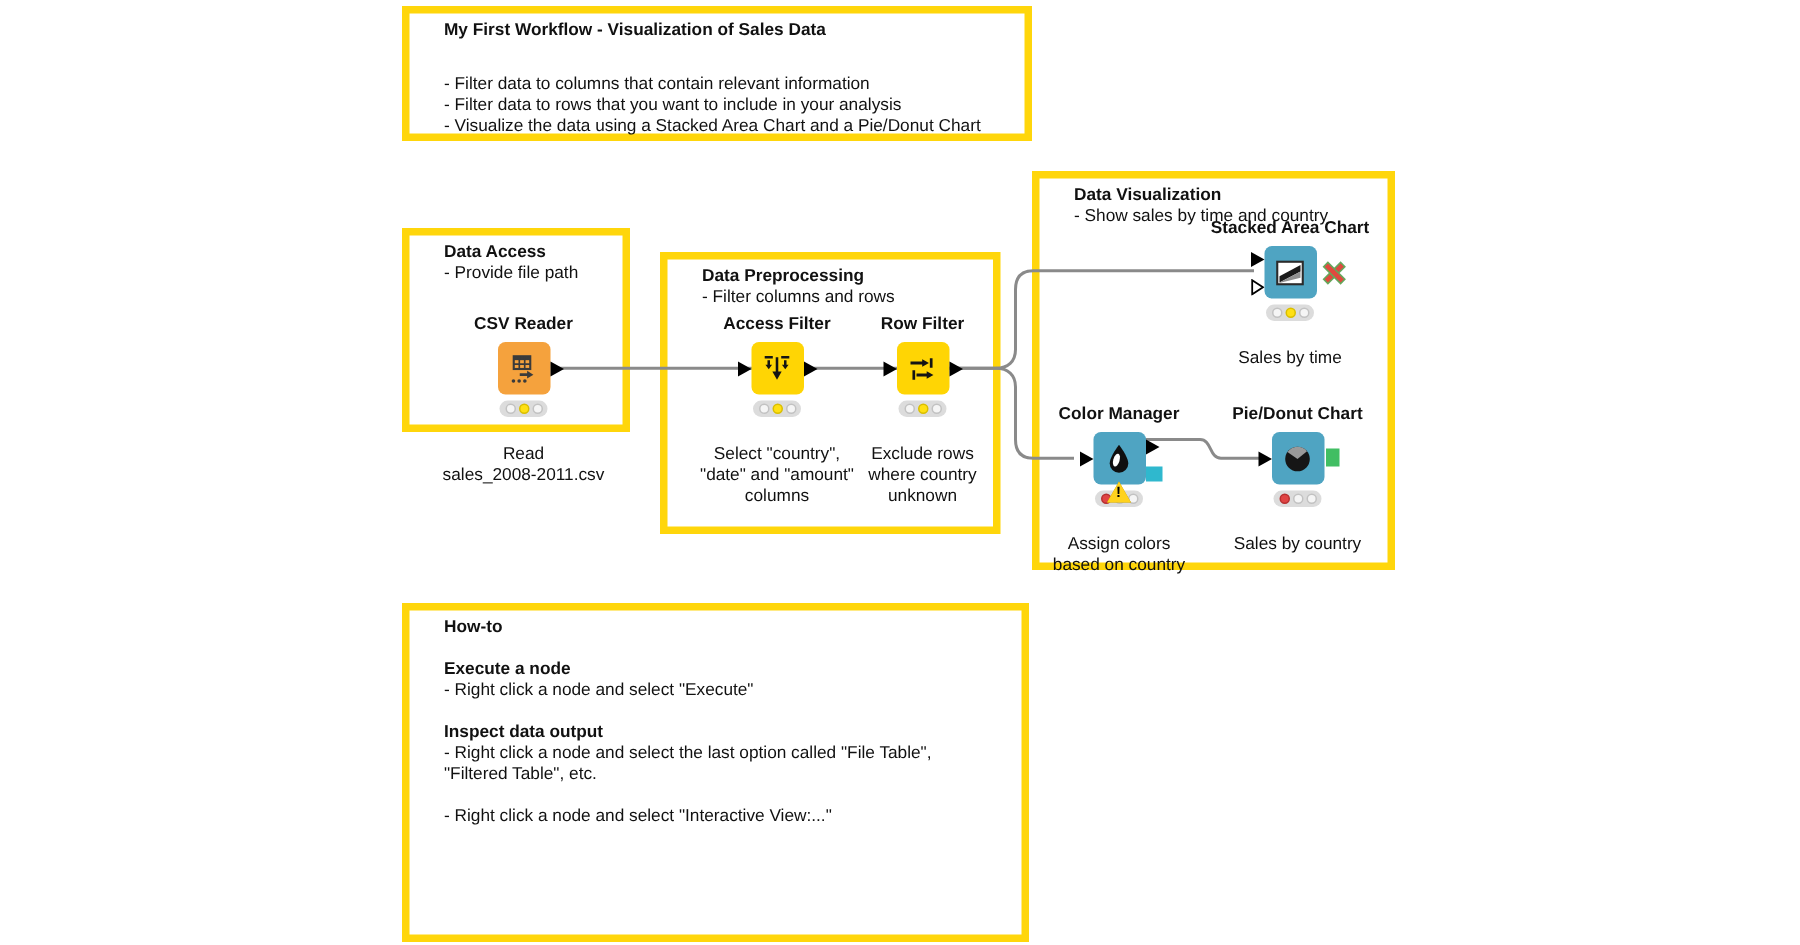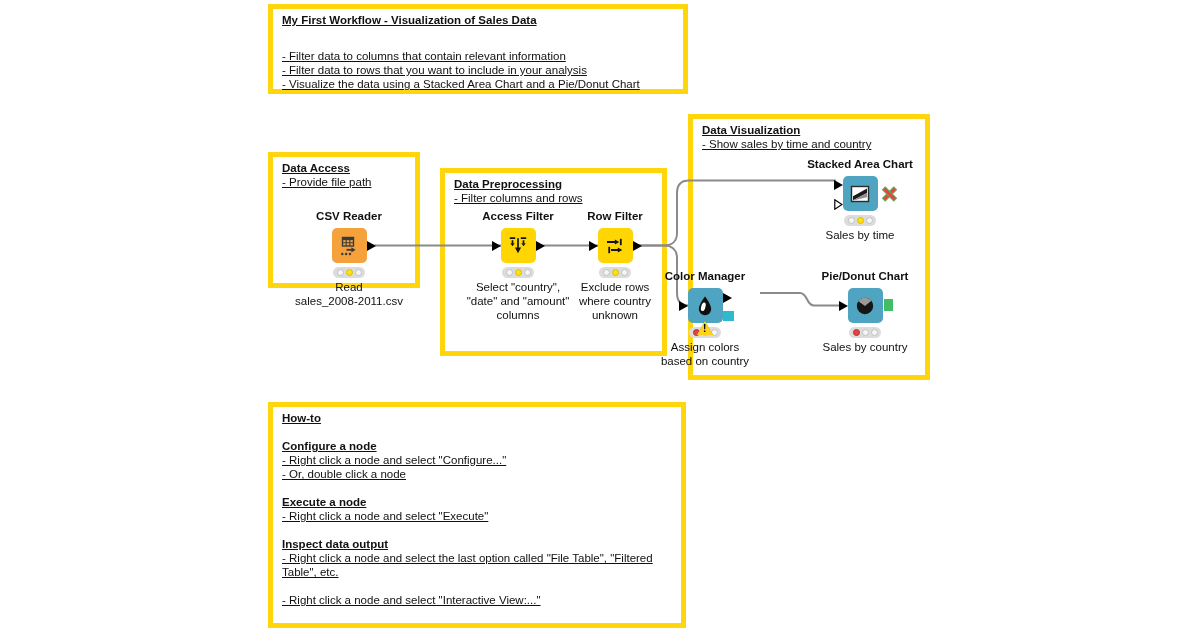--- a/index.html
+++ b/index.html
@@ -13,41 +13,41 @@
     --port_cyan:#2FB8CE;
     --port_green:#41BE63;
   }
   *{box-sizing:border-box;margin:0;padding:0}
   html,body{width:1200px;height:630px;overflow:hidden;background:#fff;
     font-family:"Liberation Sans",sans-serif;color:#111;}
   .canvas{position:relative;width:1200px;height:630px;background:#fff;}
 
   
   .box{position:absolute;background:#fff;border:5px solid var(--annotation_border);
-    padding:4px 9px;font-size:11.5px;line-height:14px;z-index:1;text-decoration:underline;}
+    padding:4px 23px;font-size:11.5px;line-height:14px;z-index:1;}
   .box .box-title{font-weight:bold;}
   .box .gap{margin-top:22px;}
   .box .section{margin-top:14px;}
   .box .section-heading{font-weight:bold;}
 
   
   .wires{position:absolute;left:0;top:0;z-index:2;pointer-events:none;}
   .wires path{pointer-events:stroke;}
 
   
   .node-wrap{position:absolute;width:170px;display:flex;flex-direction:column;
     align-items:center;z-index:3;}
   .node-label{font-size:11.5px;font-weight:bold;line-height:14px;margin-bottom:5px;
     white-space:nowrap;}
   .node-sq{position:relative;width:35px;height:35px;border-radius:5px;
     display:flex;align-items:center;justify-content:center;}
   .node-sq.orange{background:var(--node_orange);}
   .node-sq.yellow{background:var(--node_yellow);}
   .node-sq.teal{background:var(--node_teal);}
-  .node-caption{font-size:11.5px;line-height:14px;text-align:center;margin-top:2px;}
+  .node-caption{font-size:11.5px;line-height:14px;text-align:center;margin-top:18px;}
 
   
   .pin,.pout{position:absolute;width:0;height:0;
     border-top:5.5px solid transparent;border-bottom:5.5px solid transparent;
     border-left:9px solid #000;}
   .pin{left:-9px;top:50%;transform:translateY(-50%);}
   .pout{right:-9px;top:50%;transform:translateY(-50%);}
   .pin.top{top:9px;}
   .pout.topout{top:5px;transform:none;}
   .pin-hollow{position:absolute;left:-9px;top:20px;}
@@ -99,25 +99,20 @@
   </div>
 
   <div class="box" style="left:688px;top:114px;width:242px;height:266px;">
     <div class="box-title">Data Visualization</div>
     <div>- Show sales by time and country</div>
   </div>
 
   <div class="box" style="left:268px;top:402px;width:418px;height:226px;">
     <div class="box-title">How-to</div>
     <div class="section">
-      <div class="section-heading">Configure a node</div>
-      <div>- Right click a node and select "Configure..."</div>
-      <div>- Or, double click a node</div>
-    </div>
-    <div class="section">
       <div class="section-heading">Execute a node</div>
       <div>- Right click a node and select "Execute"</div>
     </div>
     <div class="section">
       <div class="section-heading">Inspect data output</div>
       <div>- Right click a node and select the last option called "File Table", "Filtered Table", etc.</div>
     </div>
     <div class="section">
       <div>- Right click a node and select "Interactive View:..."</div>
     </div>
@@ -211,21 +206,21 @@
         </div>
 
     </div>
     <div class="node-caption">
       <div>Exclude rows</div>
       <div>where country</div>
       <div>unknown</div>
     </div>
   </div>
 
-  <div class="node-wrap" style="left:775px;top:157px;">
+  <div class="node-wrap" style="left:775px;top:145px;">
     <div class="node-label">Stacked Area Chart</div>
     <div class="node-sq teal">
       <svg width="22" height="22" viewBox="0 0 22 22">
         <rect x="2.5" y="3.5" width="17" height="15" fill="#fff" stroke="#2b2b2b" stroke-width="1.4"></rect>
         <polygon points="4,17.3 4,13.2 18,5.6 18,10" fill="#1a1a1a"></polygon>
         <polygon points="4,17.3 18,10 18,14.2 4,17.6" fill="#909090"></polygon>
       </svg>
       <span class="pin top"></span>
       <span class="pin-hollow">
         <svg width="9" height="11" viewBox="0 0 9 11">
@@ -240,21 +235,21 @@
           <span class="dot d2"></span>
           <span class="dot d3"></span>
         </div>
 
     </div>
     <div class="node-caption">
       <div>Sales by time</div>
     </div>
   </div>
 
-  <div class="node-wrap" style="left:620px;top:269px;">
+  <div class="node-wrap" style="left:661px;top:269px;">
     <div class="node-label">Color Manager</div>
     <div class="node-sq teal">
       <svg width="22" height="22" viewBox="0 0 22 22">
         <path d="M11 1.5 C 11 1.5 4.8 9.5 4.8 14 a6.2 6.2 0 0 0 12.4 0 C 17.2 9.5 11 1.5 11 1.5 Z" fill="#0f0f0f"></path>
         <ellipse cx="9.3" cy="11.8" rx="2.1" ry="4.4" fill="#fff" transform="rotate(16 9.3 11.8)"></ellipse>
       </svg>
       <span class="pin"></span>
       <span class="pout topout"></span>
       <span class="psq cyan"></span>
     </div>

